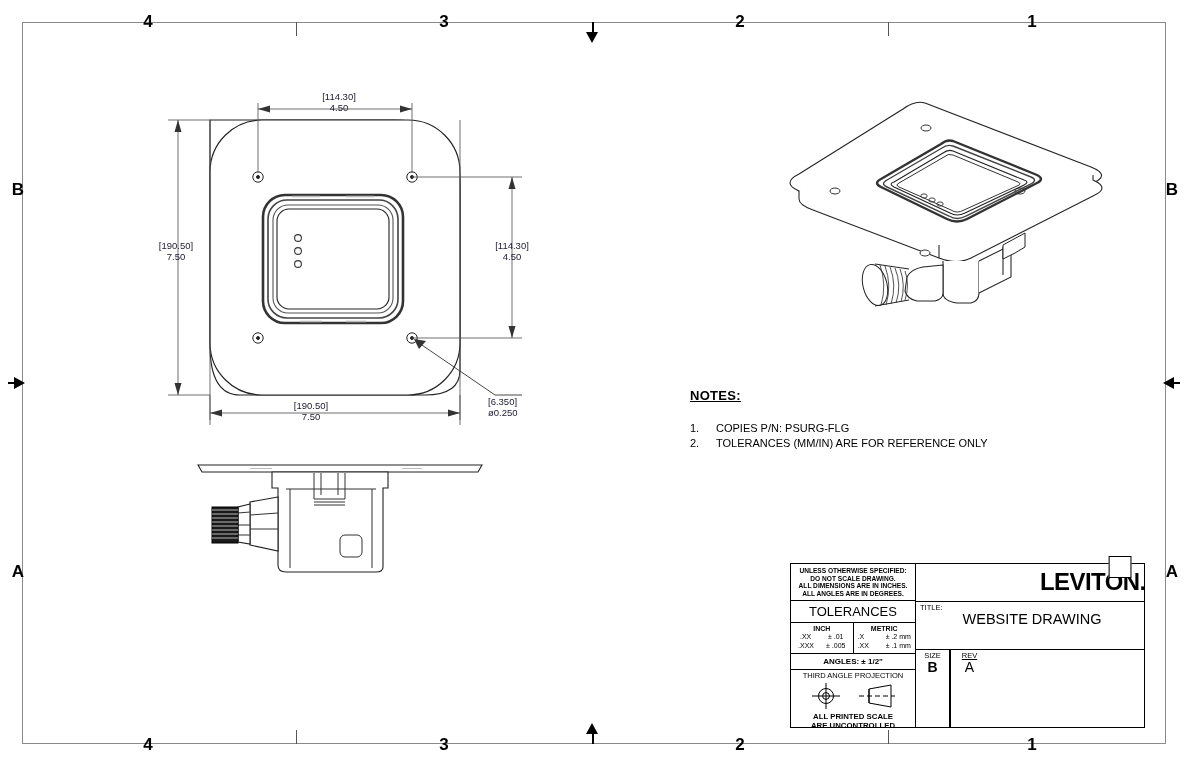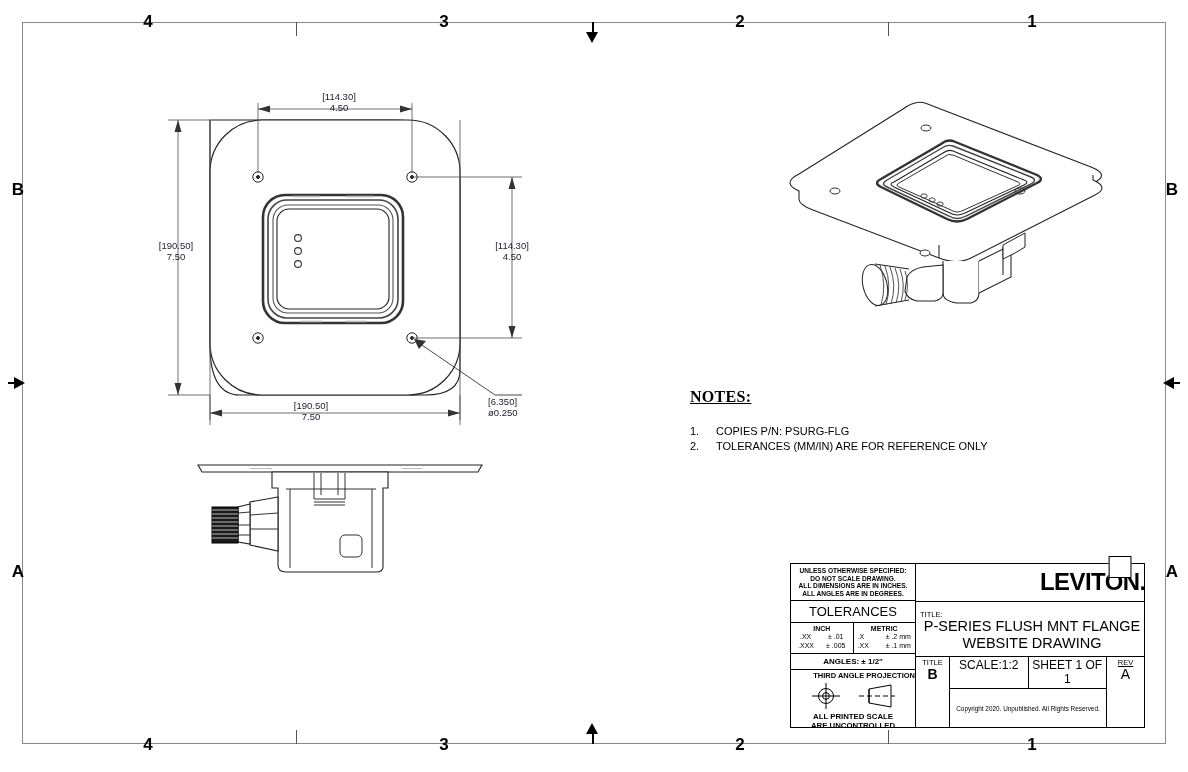--- a/index.html
+++ b/index.html
@@ -33,21 +33,21 @@
   .view{position:absolute;}
   svg{display:block;overflow:visible;}
 
   
   .dim{position:absolute;font-size:9.5px;line-height:10.5px;text-align:center;
        color:#1a1a2e;white-space:nowrap;font-family:"Liberation Sans",sans-serif;}
   .dim span{display:block;}
 
   
   #notes{position:absolute;left:690px;top:388px;}
-  .notes-title{font-size:16px;font-weight:bold;text-decoration:underline;letter-spacing:.3px;font-family:Liberation Serif, serif;}
+  .notes-title{font-size:13px;font-weight:bold;text-decoration:underline;letter-spacing:.3px;}
   .notes-list{margin-top:18px;font-size:11px;line-height:15px;}
   .note-row{display:flex;}
   .note-num{width:26px;}
   .note-txt{}
 
   
   #titleblock{position:absolute;left:790px;top:563px;width:355px;height:165px;
               border:1.2px solid #000;box-sizing:border-box;display:flex;}
   .tb-left{width:125px;border-right:1.2px solid #000;box-sizing:border-box;display:flex;flex-direction:column;}
   .tb-right{flex:1;display:flex;flex-direction:column;}
@@ -56,31 +56,31 @@
 
   .spec{font-size:6.6px;line-height:7.6px;text-align:center;padding:3px 2px 3px;font-weight:bold;}
   .tolerances{font-size:13px;text-align:center;padding:3px 0 3px;}
   .tolbox{display:flex;font-size:7px;}
   .tolcol{flex:1;padding:2px 0 3px;text-align:center;}
   .tolcol.first{border-right:1.2px solid #000;}
   .tolhdr{font-weight:bold;margin-bottom:1px;}
   .tolrow{display:flex;justify-content:center;gap:4px;line-height:8.4px;}
   .tolrow i{font-style:normal;display:inline-block;width:24px;text-align:left;}
   .angles{font-size:8px;text-align:center;font-weight:bold;padding:3px 0;}
-  .tap{font-size:7.5px;text-align:right;font-weight:bold;padding:1px 0 0;}
+  .tap{font-size:7.5px;text-align:center;font-weight:normal;padding:1px 0 0;}
   .proj{display:flex;justify-content:center;align-items:center;gap:14px;padding:2px 0 1px;}
   .printed{font-size:7.8px;text-align:center;font-weight:bold;line-height:9px;padding:1px 0 2px;}
 
   .logo-cell{height:38px;display:flex;align-items:center;justify-content:flex-end;position:relative;}
   .logo{position:relative;font-weight:bold;font-size:23px;letter-spacing:-.5px;
         font-family:"Liberation Sans",sans-serif;transform:scaleX(1.04);}
   .logo-sq{position:absolute;right:14px;top:-13px;width:20px;height:20px;
            background:#fff;border:1.6px solid #000;}
 
-  .title-cell{height:48px;padding:1px 0 3px 4px;position:relative;margin-top:7px;}
+  .title-cell{height:48px;padding:1px 0 3px 4px;position:relative;}
   .tb-label{font-size:7.5px;}
   .title-lines{text-align:center;font-size:14.5px;line-height:17px;margin-top:-1px;}
 
   .dwg-cell{height:38px;padding:1px 0 0 4px;}
   .dwg-no{text-align:center;font-size:14px;margin-top:3px;}
 
   .bottom-row{flex:1;display:flex;}
   .size-col{width:34px;border-right:1.2px solid #000;box-sizing:border-box;text-align:center;}
   .size-hdr{font-size:7.5px;border-bottom:0;padding-top:1px;}
   .size-val{font-size:14px;font-weight:bold;line-height:15px;}
@@ -464,37 +464,29 @@
       <div class="tb-cell logo-cell">
         <div class="logo">
           <span>LEVITON</span><span>.</span>
           <span class="logo-sq"></span>
         </div>
       </div>
 
       <div class="tb-cell title-cell">
         <div class="tb-label">TITLE:</div>
         <div class="title-lines">
-          <div>P-SERIES FLUSH MNT FLANGE</div>
           <div>WEBSITE DRAWING</div>
         </div>
       </div>
 
 
       <div class="bottom-row">
         <div class="size-col">
-          <div class="size-hdr">TITLE</div>
+          <div class="size-hdr">SIZE</div>
           <div class="size-val">B</div>
-        </div>
-        <div class="mid-col">
-          <div class="mid-top">
-            <div class="first">SCALE:1:2</div>
-            <div>SHEET 1 OF 1</div>
-          </div>
-          <div class="copyright">Copyright 2020. Unpublished. All Rights Reserved.</div>
         </div>
         <div class="rev-col">
           <div class="rev-hdr">REV</div>
           <div class="rev-val">A</div>
         </div>
       </div>
     </div>
   </div>
 
 </div>

